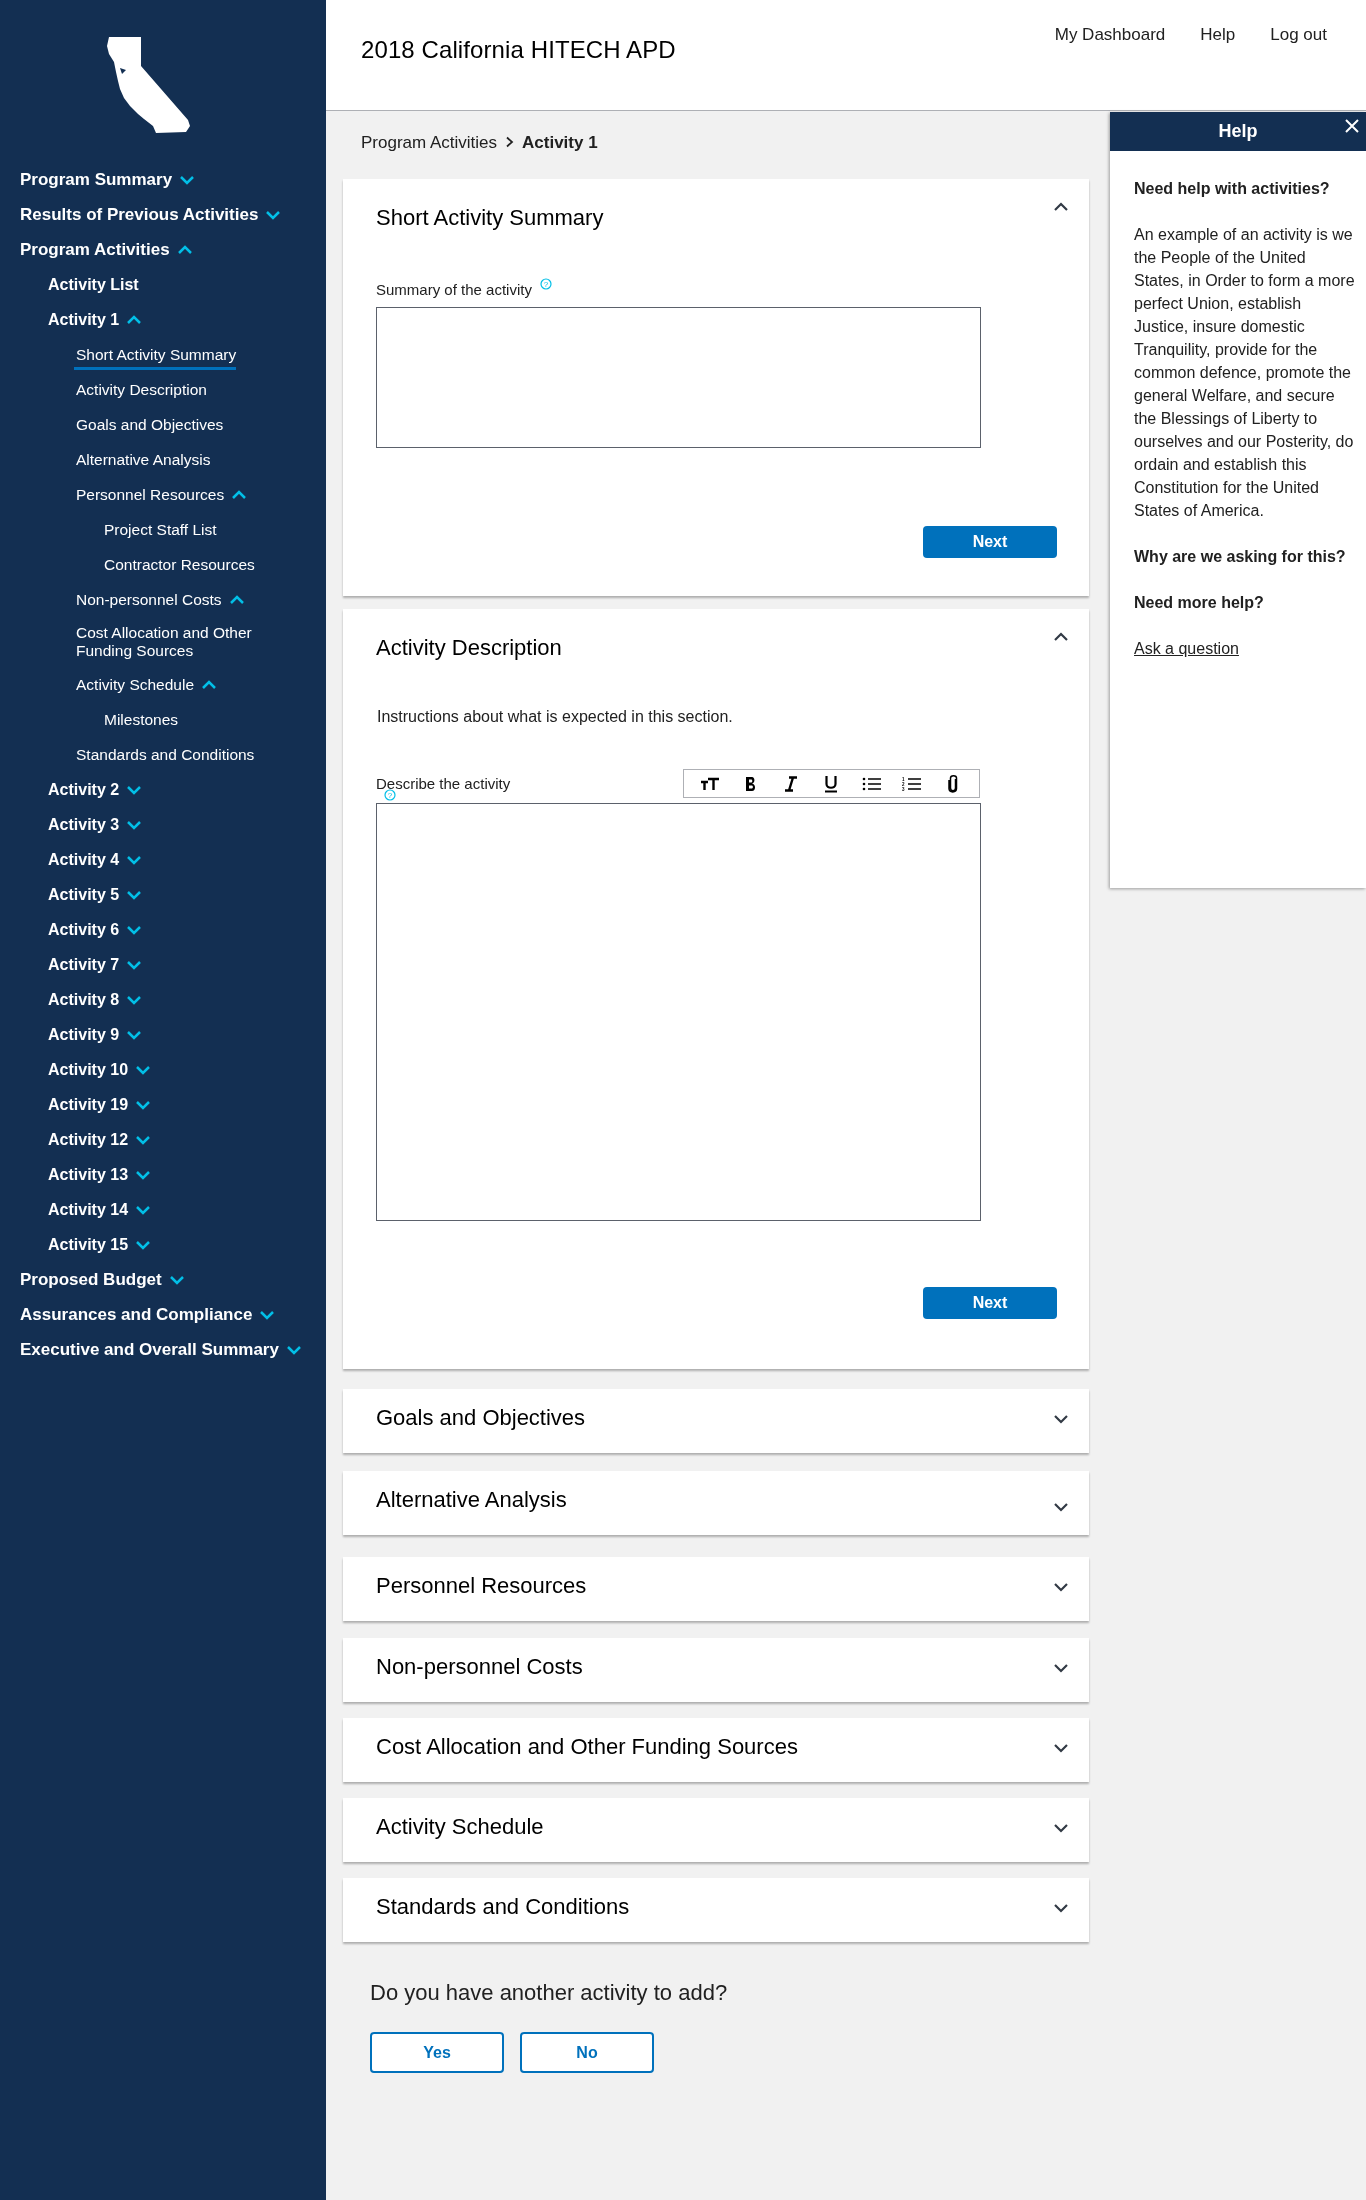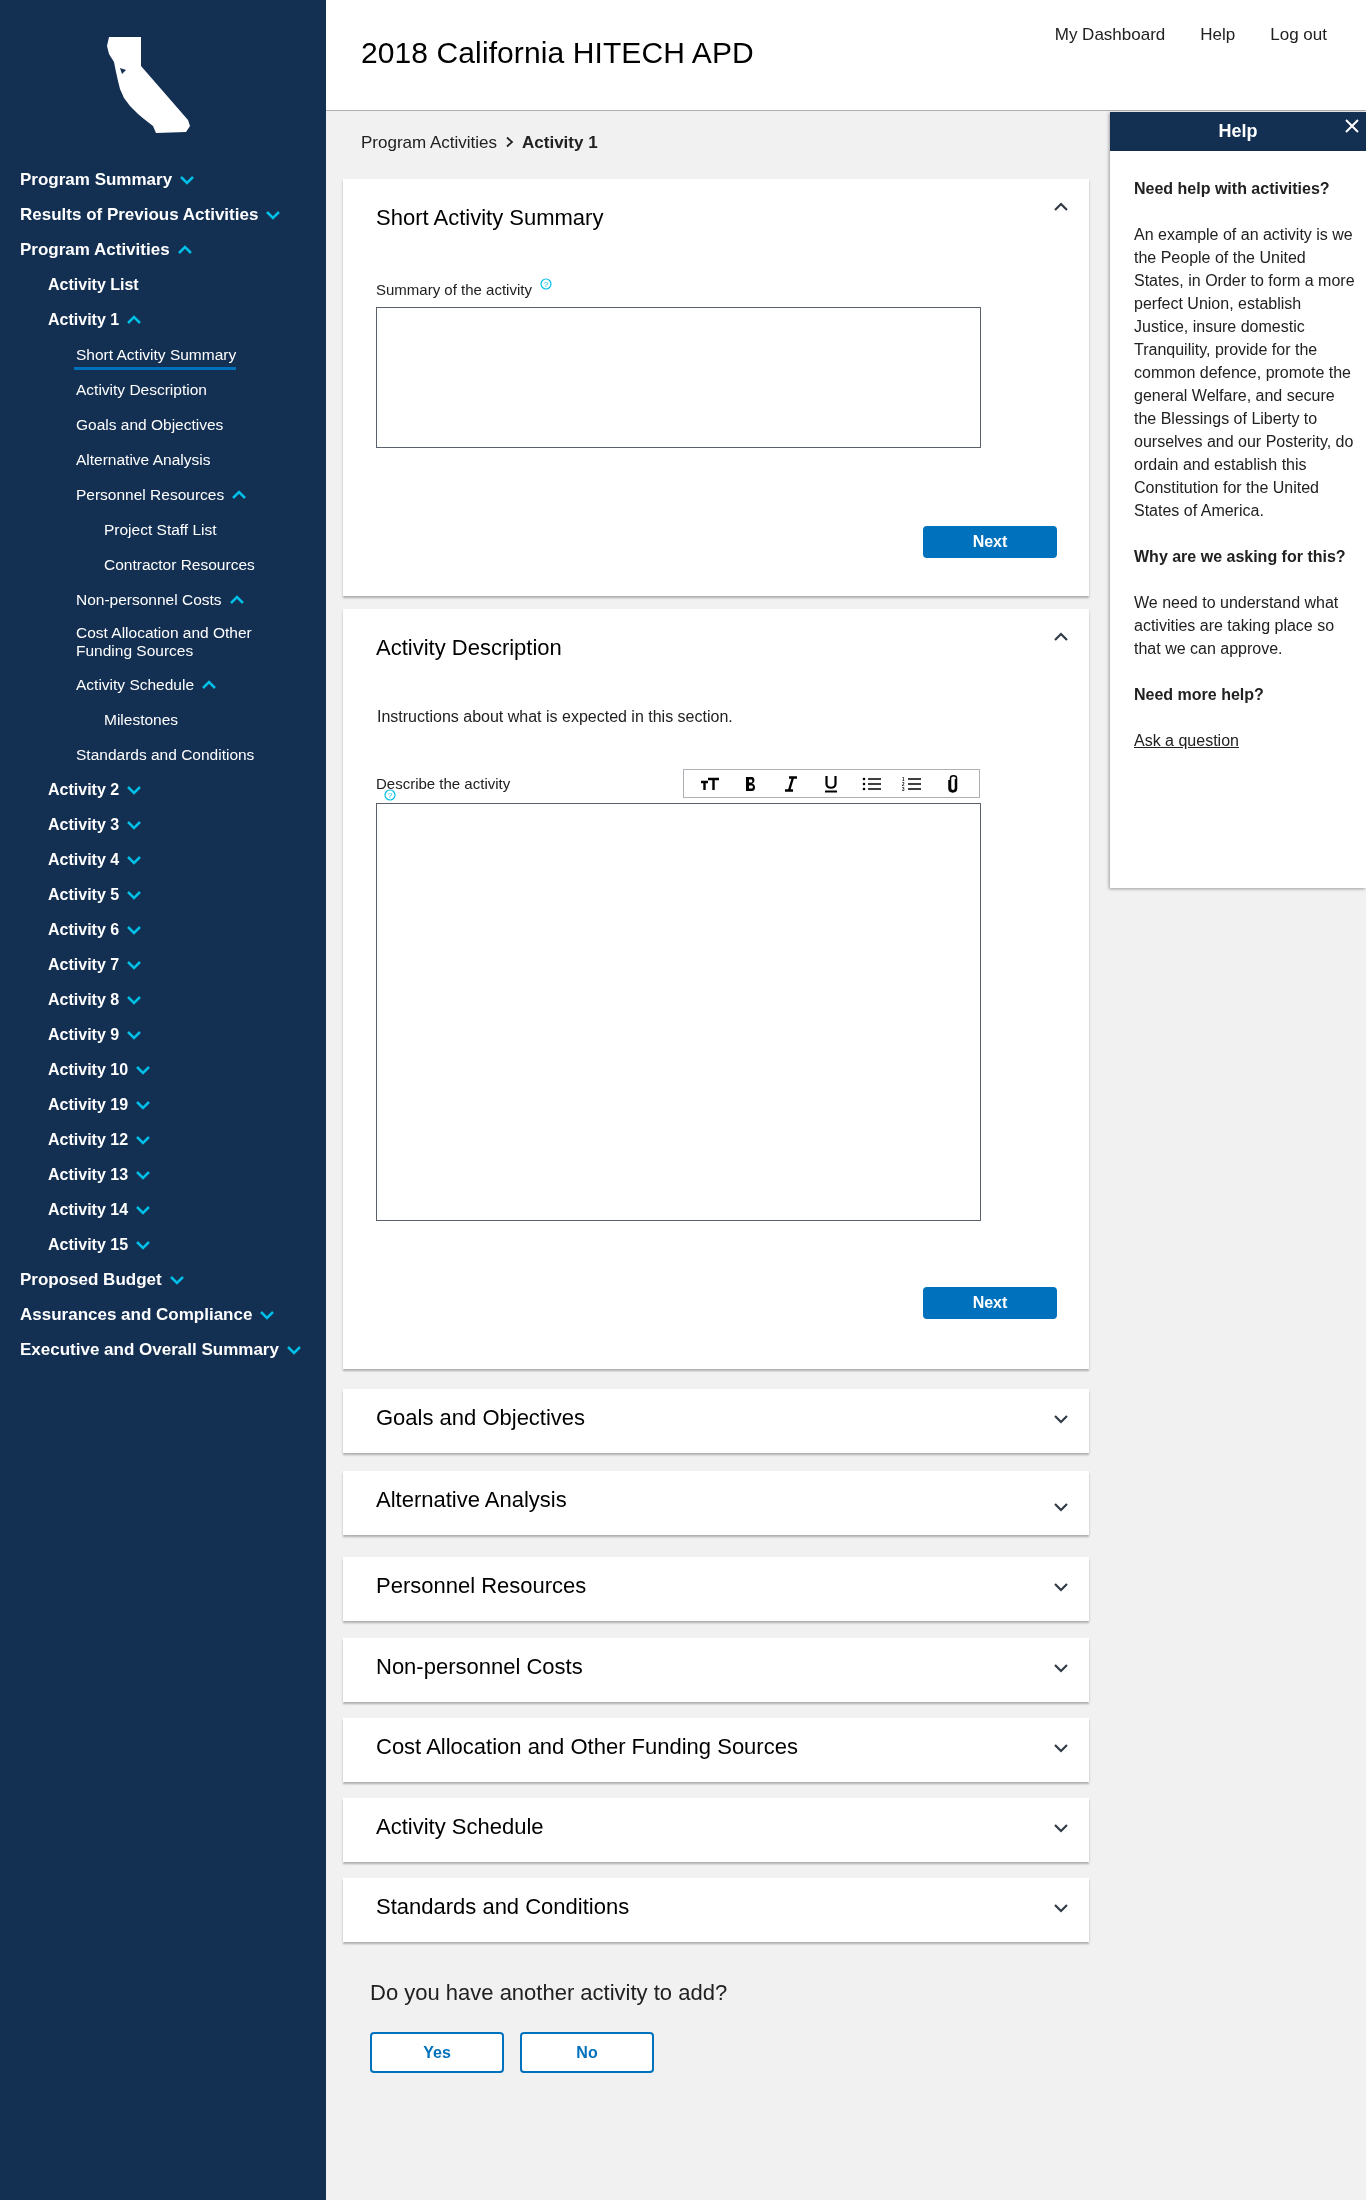--- a/index.html
+++ b/index.html
@@ -35,21 +35,21 @@
   }
   .chev { display: inline-block; width: 16px; height: 10px; margin-left: 7px; }
   .chev svg { display: block; }
 
   
   .header {
     position: absolute; left: 326px; top: 0; width: 1040px; height: 111px;
     background: #fff; border-bottom: 1px solid #aeb0b5;
   }
   .app-title {
-    position: absolute; left: 35px; top: 36px; font-size: 30px; font-weight: normal;
+    position: absolute; left: 35px; top: 36px; font-size: 24px; font-weight: normal;
     color: #000; letter-spacing: 0.1px;
   }
   .top-links { position: absolute; top: 25px; right: 39px; display: flex; gap: 35px; justify-content: flex-end; }
   .top-links a { font-size: 17px; color: #212121; text-decoration: none; cursor: pointer; }
 
   
   .breadcrumb {
     position: absolute; left: 361px; top: 133px; font-size: 17px; display: flex; align-items: center;
   }
   .breadcrumb .sep { margin: 0 8px; font-size: 16px; }
@@ -522,17 +522,16 @@
     <span class="help-close">
       <svg width="16" height="16" viewBox="0 0 16 16">
           <path d="M2 2 L14 14 M14 2 L2 14" stroke="#fff" stroke-width="2"></path>
         </svg>
     </span>
   </div>
   <div class="help-body">
     <h4>Need help with activities?</h4>
     <p>An example of an activity is we the People of the United States, in Order to form a more perfect Union, establish Justice, insure domestic Tranquility, provide for the common defence, promote the general Welfare, and secure the Blessings of Liberty to ourselves and our Posterity, do ordain and establish this Constitution for the United States of America.</p>
     <h4>Why are we asking for this?</h4>
-    <p>We need to understand what activities are taking place so that we can approve.</p>
     <h4>Need more help?</h4>
     <p><a>Ask a question</a></p>
   </div>
 </aside>
 
 </body></html>

